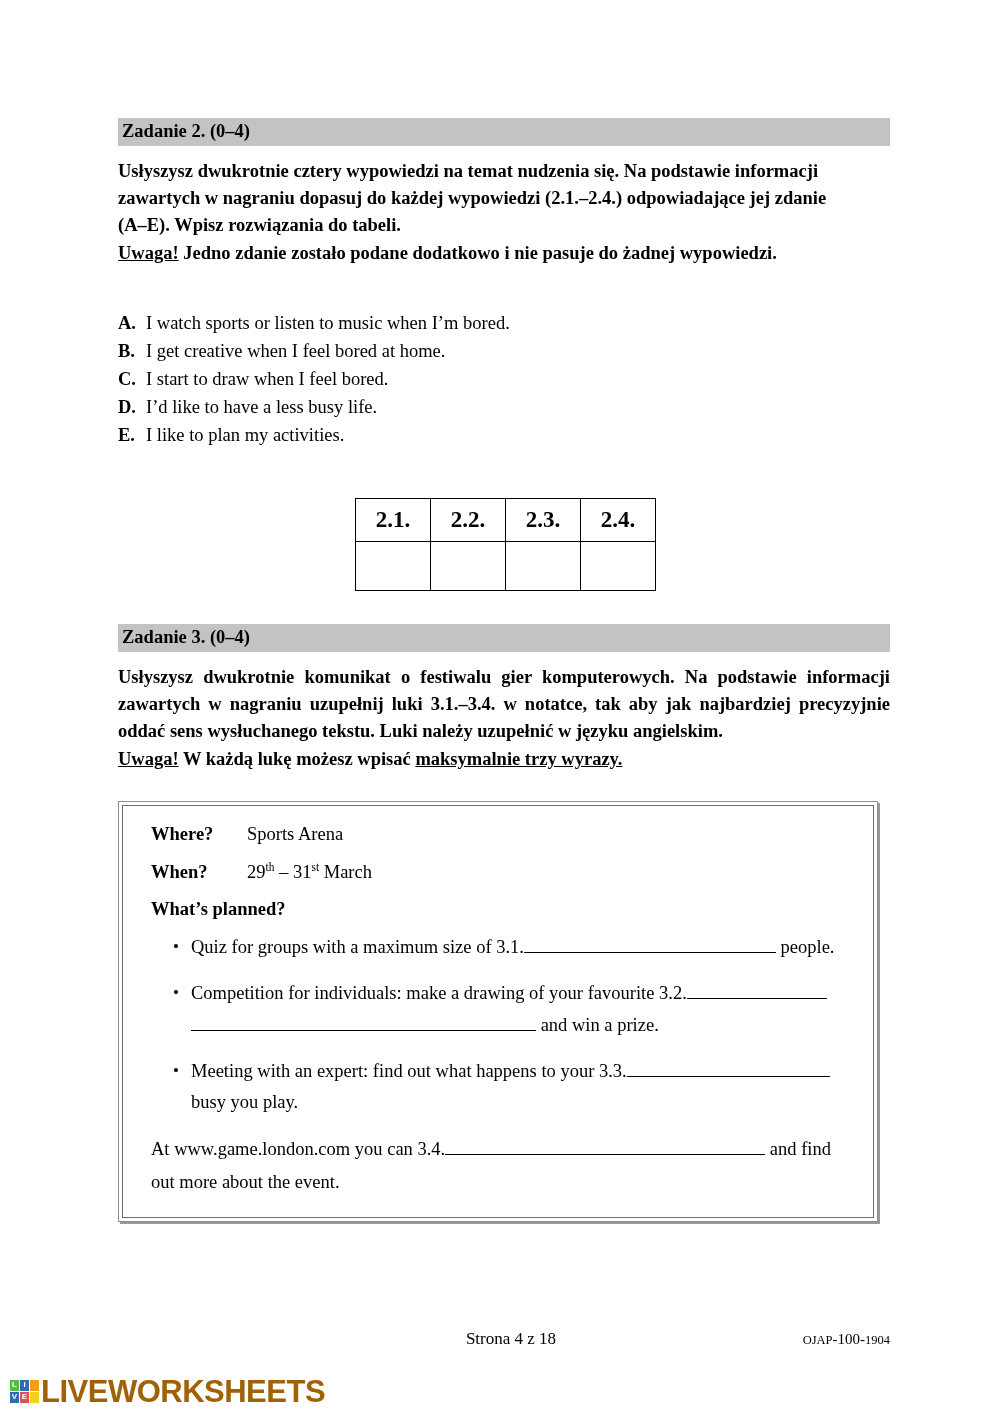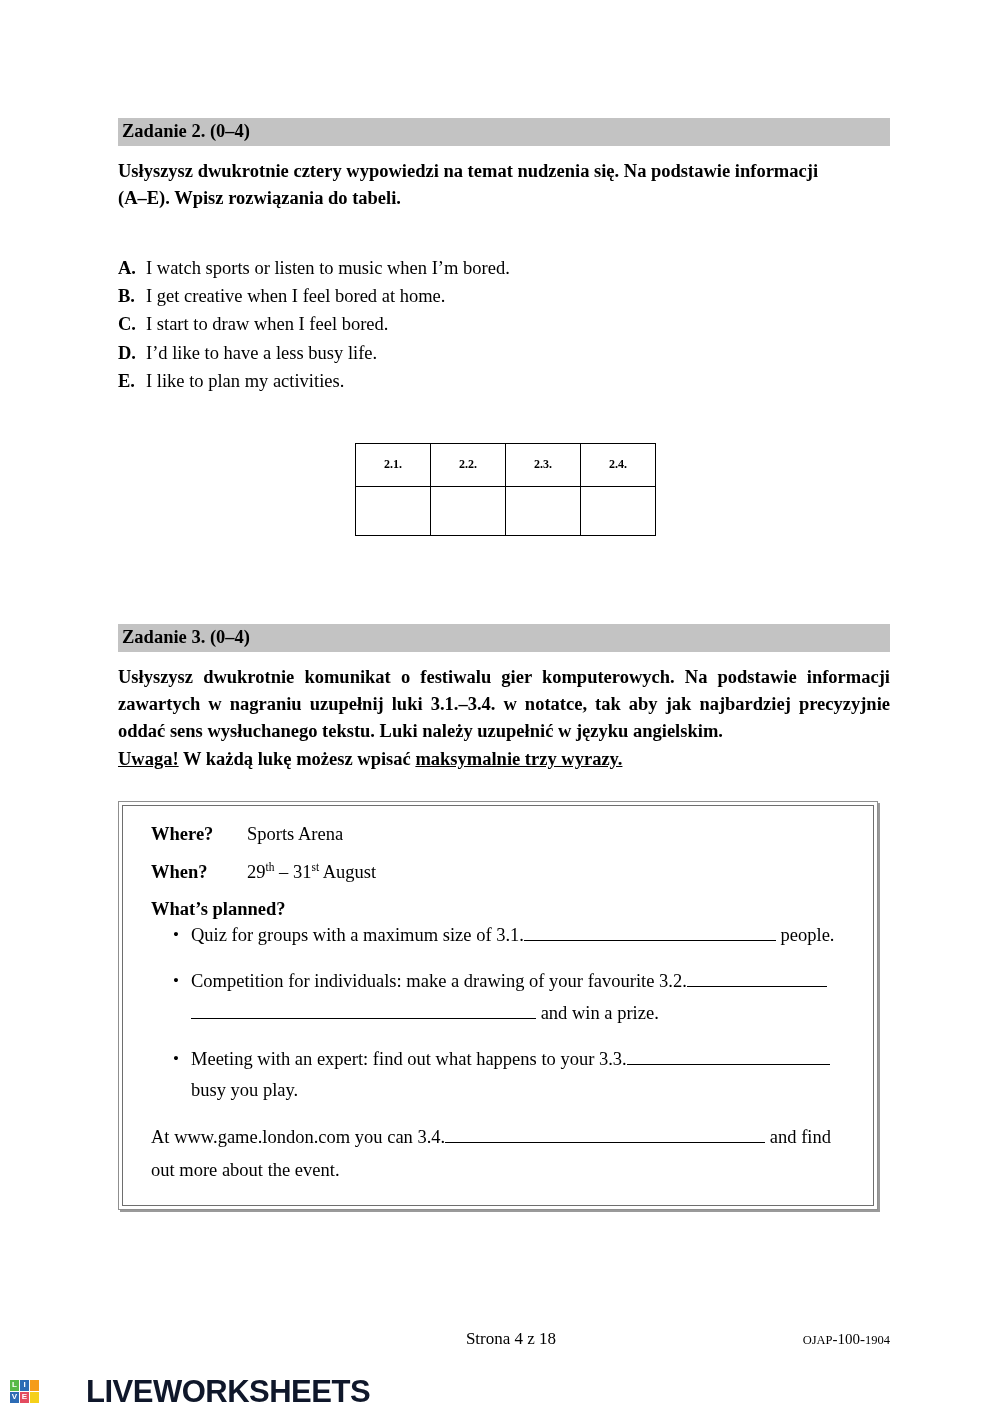--- a/index.html
+++ b/index.html
@@ -82,21 +82,21 @@
     padding-left: 237px;
   }
   table.answers {
     border-collapse: collapse;
   }
   table.answers td {
     border: 1px solid #000000;
     width: 72px;
     text-align: center;
     font-weight: bold;
-    font-size: 12px;
+    font-size: 23px;
   }
   table.answers tr.hdr td { height: 40px; }
   table.answers tr.ans td { height: 46px; }
 
   
   .note-box {
     margin-top: 28px;
     width: 760px;
     box-sizing: border-box;
     border: 1px solid #8f8f8f;
@@ -131,20 +131,21 @@
   .kv-k {
     font-weight: bold;
     width: 96px;
     flex: 0 0 96px;
   }
   .kv-v { }
   sup { font-size: 0.62em; vertical-align: super; }
 
   .planned {
     font-weight: bold;
+    margin-bottom: 12px;
   }
 
   ul.plan {
     list-style: none;
     margin: 0 0 0 0;
     padding: 0;
   }
   ul.plan > li {
     position: relative;
     padding-left: 40px;
@@ -227,37 +228,38 @@
   .t-i { background: #2d6cb5; }
   .t-o { background: #f59c1a; }
   .t-v { background: #2d6cb5; }
   .t-e { background: #e34b5f; }
   .t-y { background: #f5d01a; }
   .lws-word {
     font-family: "Liberation Sans", sans-serif;
     font-weight: bold;
     font-size: 31px;
     letter-spacing: -0.5px;
-    color: #0f172a;
+    color: #a16207;
     line-height: 1;
-    margin-left: 45px;
   }
 </style>
 </head>
 <body>
 
 <div id="page-sheet">
 
   <div class="content" style="top:118px;">
 
     <div class="task-bar">Zadanie 2. (0–4)</div>
 
     <div class="instr">
       <div>Usłyszysz dwukrotnie cztery wypowiedzi na temat nudzenia się. Na podstawie informacji</div>
+      <div>zawartych w nagraniu dopasuj do każdej wypowiedzi (2.1.–2.4.) odpowiadające jej zdanie</div>
       <div>(A–E). Wpisz rozwiązania do tabeli.</div>
+      <div><span class="u">Uwaga!</span><span> Jedno zdanie zostało podane dodatkowo i nie pasuje do żadnej wypowiedzi.</span></div>
     </div>
 
     <div class="options">
       <div class="opt-row">
         <span class="opt-letter">A.</span>
         <span class="opt-text">I watch sports or listen to music when I’m bored.</span>
       </div>
       <div class="opt-row">
         <span class="opt-letter">B.</span>
         <span class="opt-text">I get creative when I feel bored at home.</span>
@@ -309,21 +311,21 @@
       <div class="note-inner">
 
 
         <div class="kv">
           <span class="kv-k">Where?</span>
           <span class="kv-v">Sports Arena</span>
         </div>
 
         <div class="kv">
           <span class="kv-k">When?</span>
-          <span class="kv-v"><span>29</span><sup>th</sup><span> – </span><span>31</span><sup>st</sup><span> August</span></span>
+          <span class="kv-v"><span>29</span><sup>th</sup><span> – </span><span>31</span><sup>st</sup><span> March</span></span>
         </div>
 
         <div class="planned">What’s planned?</div>
 
         <ul class="plan">
 
           <li>
             <span class="bullet">•</span><span>Quiz for groups with a maximum size of </span><b class="gapno">3.1.</b><span class="gap" style="width:252px;"></span><span> people.</span>
           </li>
 

